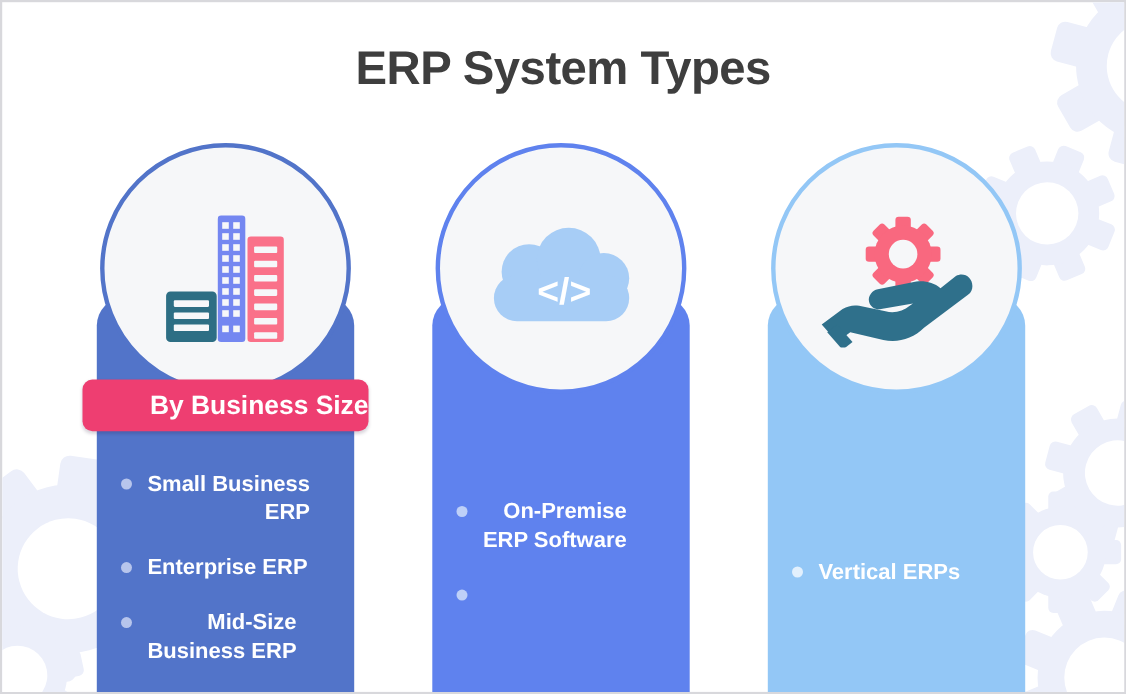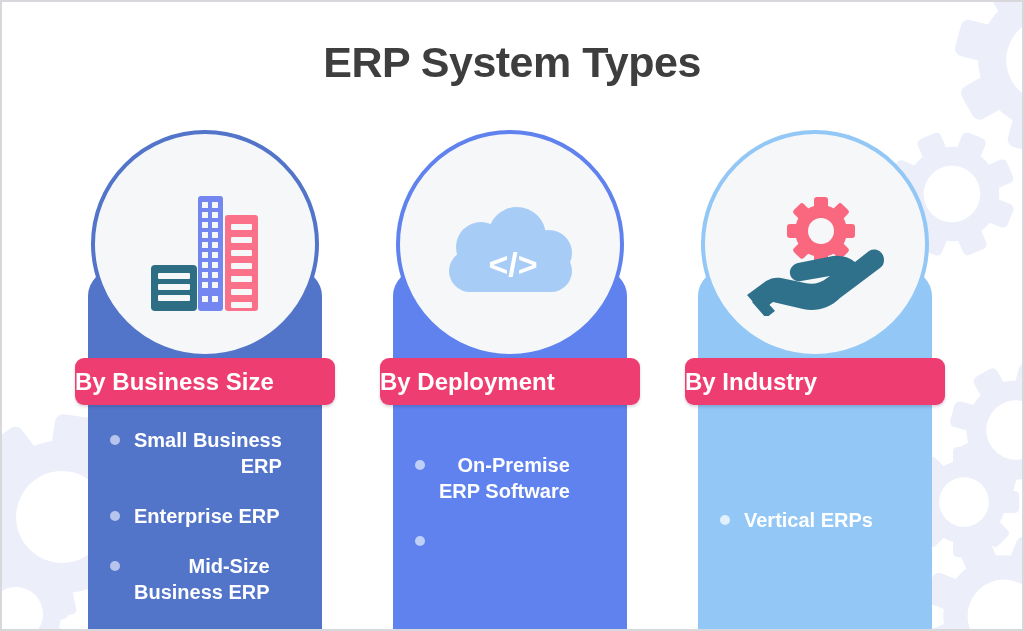--- a/index.html
+++ b/index.html
@@ -20,23 +20,23 @@
   }
   .circle{
     position:absolute;left:3px;top:3px;width:220px;height:220px;border-radius:50%;
     background:var(--c-circle_fill);border:4px solid var(--ring);
     display:flex;align-items:center;justify-content:center;
   }
   .icon-buildings{transform:translateY(7px)}
   .icon-cloud{transform:translateY(6px)}
   .icon-gearhand{transform:translateY(9px)}
   .banner{
-    position:absolute;left:-13px;top:231px;width:260px;height:47px;
+    position:absolute;left:-13px;top:218px;width:260px;height:47px;
     background:var(--c-banner);border-radius:9px;
-    display:flex;align-items:center;justify-content:flex-start;
+    display:flex;align-items:center;justify-content:flex-end;
     box-shadow:0 2px 3px rgba(40,20,60,.18);
   }
   .banner span{color:#fff;font-size:24px;font-weight:bold;}
   .list{position:absolute;left:22px;right:10px;text-align:right;}
   .col-0 .list{top:157px}.col-1 .list{top:182px}.col-2 .list{top:237px}
   .item{display:flex;align-items:flex-start;margin-bottom:24px;}
   .dot{
     flex:0 0 auto;width:10px;height:10px;border-radius:50%;
     background:var(--bullet);margin:8px 14px 0 0;
   }
@@ -166,23 +166,20 @@
       <svg class="icon-cloud" width="150" height="100" viewBox="0 0 150 100" aria-hidden="true">
         <g fill="var(--c-cloud_blue)">
           <circle cx="46" cy="47" r="25"></circle>
           <circle cx="82" cy="36" r="29"></circle>
           <circle cx="114" cy="53" r="23"></circle>
           <rect x="14" y="50" width="123" height="42" rx="21"></rect>
         </g>
         <text class="cloud-glyph" x="78" y="76" text-anchor="middle" font-size="34" font-weight="bold" fill="#ffffff">&lt;/&gt;</text>
       </svg>
     </div>
-    <div class="banner">
-      <span>By Deployment</span>
-    </div>
   </section>
 
   <section class="column col-2" style="--body: #93c7f6; --ring: #93c7f6; --bullet: #e2f0fd;">
     <div class="body">
       <div class="list">
         <div class="item">
           <span class="dot"></span>
           <span class="item-text">Vertical ERPs</span>
         </div>
       </div>
@@ -202,18 +199,15 @@
           <circle r="26"></circle>
           <circle r="13" fill="var(--c-circle_fill)"></circle>
         </g>
 
         <g fill="var(--c-hand_teal)">
           <path d="M134 60 c7 -4 15 1 15 9 0 3 -1 6 -4 8 L105 107 c-10 10 -24 14 -37 11 L38 111 l-12 9 -14 -16 19 -14 c5 -3 10 -4 15 -3 l24 5 c8 2 16 0 22 -5 l3 -2 -29 5 c-5 1 -10 -2 -11 -7 -1 -5 3 -10 8 -11 l35 -7 c8 -1 16 1 22 6 z"></path>
           <path d="M26 104 l14 16 -9 7 -14 -16 z"></path>
         </g>
       </svg>
     </div>
-    <div class="banner">
-      <span>By Industry</span>
-    </div>
   </section>
 
 </div>
 
 </body></html>

